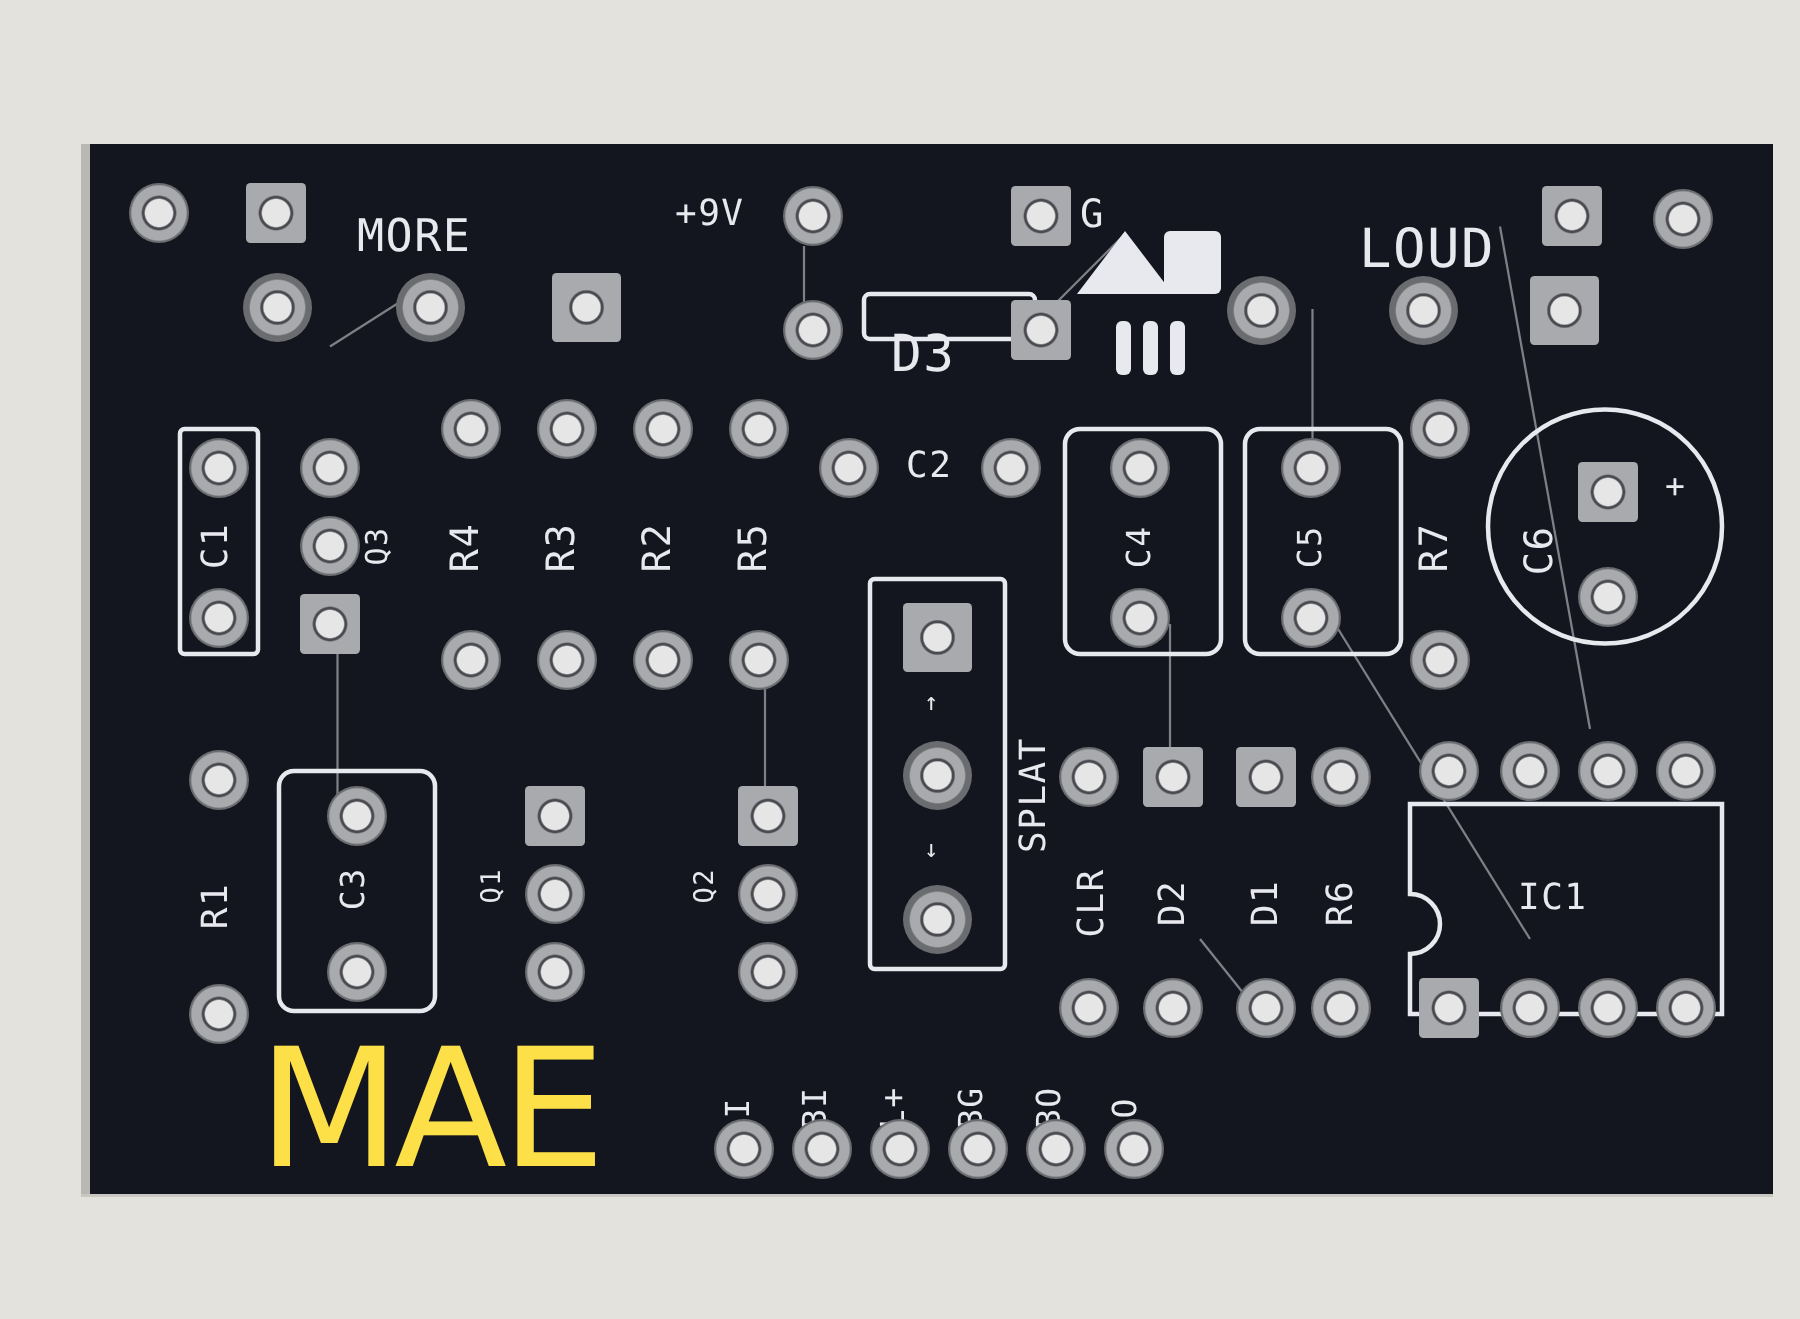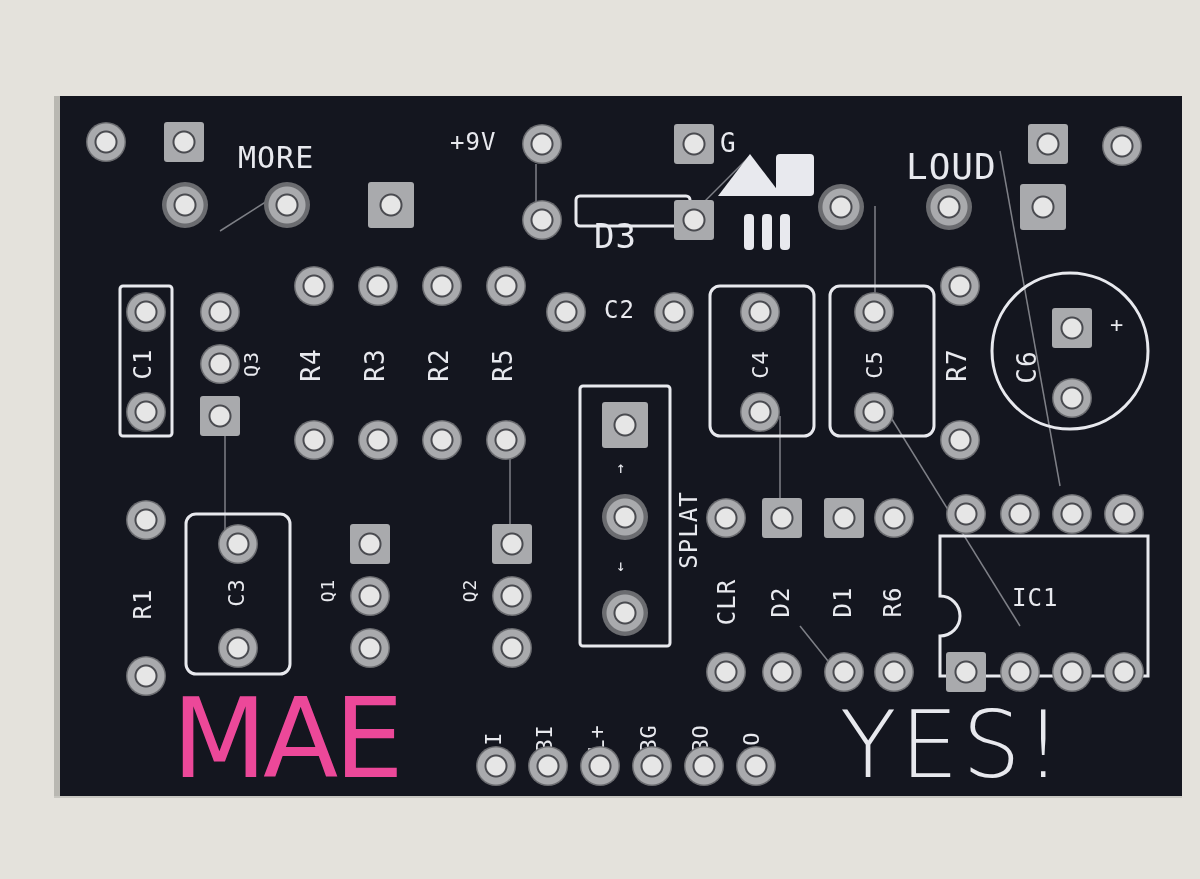--- a/index.html
+++ b/index.html
@@ -150,29 +150,28 @@
   <div class="pad" style="left:886px;top:398px"></div>
   <div class="pad" style="left:940px;top:398px"></div>
   <div class="pad" style="left:992px;top:398px"></div>
   <div class="pad" style="left:1044px;top:398px"></div>
   <div class="pad sq" style="left:886px;top:556px"></div>
   <div class="pad" style="left:940px;top:556px"></div>
   <div class="pad" style="left:992px;top:556px"></div>
   <div class="pad" style="left:1044px;top:556px"></div>
   <div class="silk" style="left:952px;top:488px;font-size:24px">IC1</div>
 
-  <div style="position:absolute;left:112px;top:588px;font-family:'DejaVu Sans',sans-serif;font-size:110px;line-height:110px;color:#ec4899;letter-spacing:-4px">MAE</div>
+  <div style="position:absolute;left:112px;top:588px;font-family:'DejaVu Sans',sans-serif;font-size:110px;line-height:110px;color:#fde047;letter-spacing:-4px">MAE</div>
 
   <div class="silk vtext" style="left:426px;top:630px;font-size:22px">I</div>
   <div class="silk vtext" style="left:470px;top:630px;font-size:22px">BI</div>
   <div class="silk vtext" style="left:522px;top:630px;font-size:22px">L+</div>
   <div class="silk vtext" style="left:574px;top:630px;font-size:22px">BG</div>
   <div class="silk vtext" style="left:626px;top:630px;font-size:22px">BO</div>
   <div class="silk vtext" style="left:684px;top:630px;font-size:22px">O</div>
   <div class="pad" style="left:416px;top:650px"></div>
   <div class="pad" style="left:468px;top:650px"></div>
   <div class="pad" style="left:520px;top:650px"></div>
   <div class="pad" style="left:572px;top:650px"></div>
   <div class="pad" style="left:624px;top:650px"></div>
   <div class="pad" style="left:676px;top:650px"></div>
 
-  <div class="silk" style="left:780px;top:596px;font-family:'DejaVu Sans',sans-serif;font-size:92px;font-weight:200;letter-spacing:4px">YES!</div>
 </div>
 
 </body></html>

